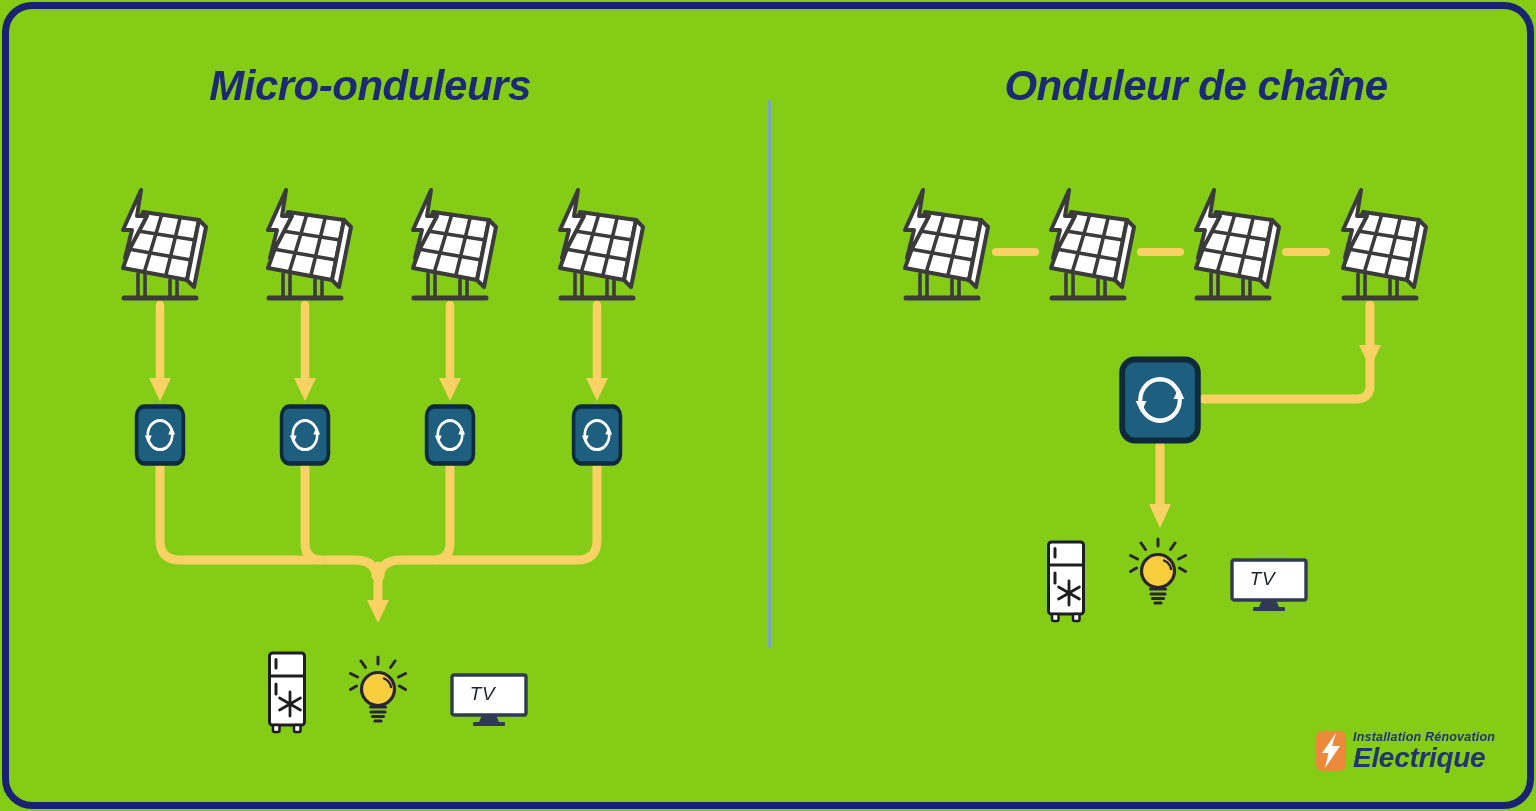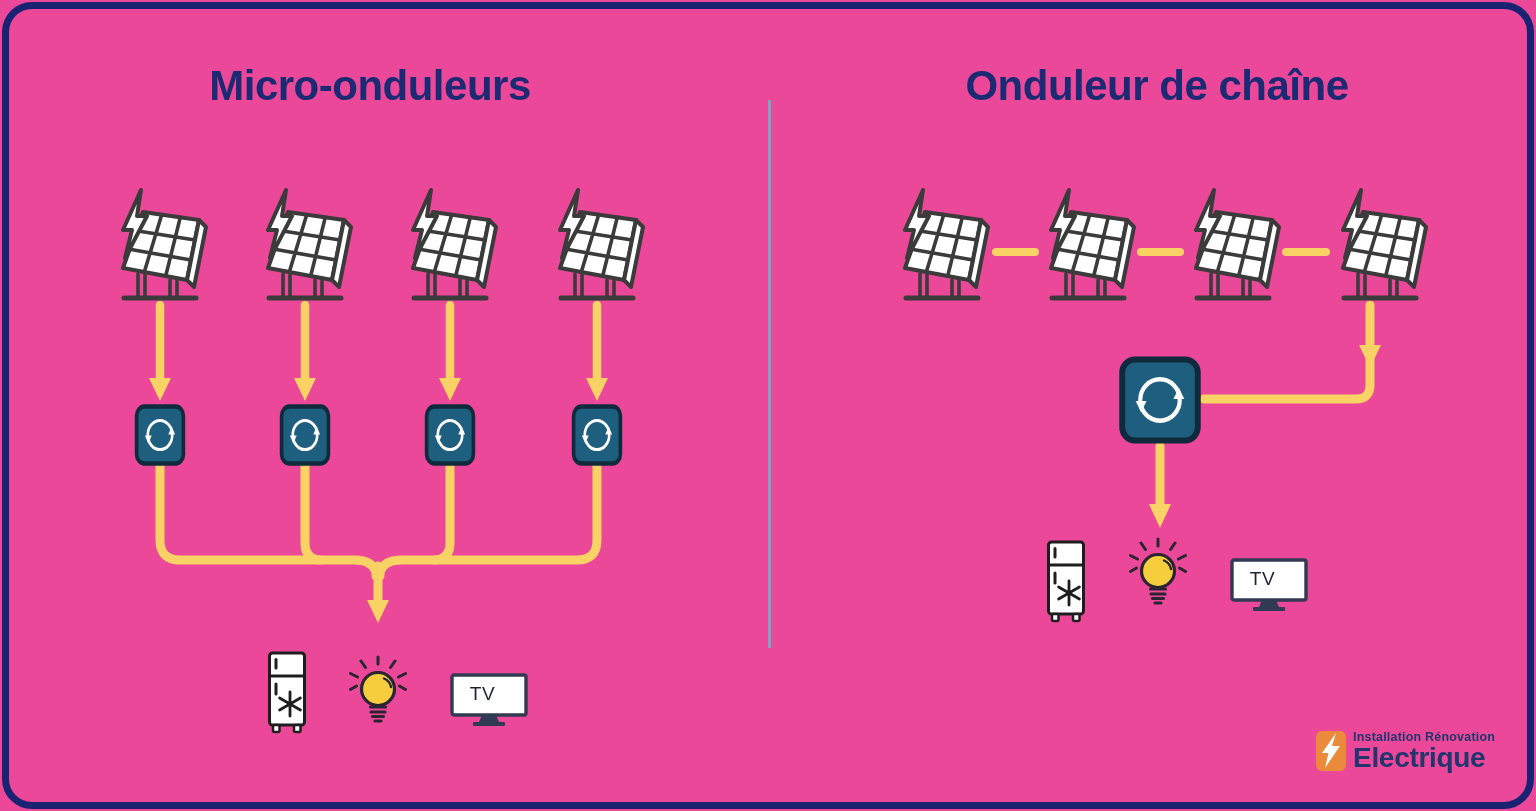--- a/index.html
+++ b/index.html
@@ -8,34 +8,35 @@
     --inverter-fill:#1E5F80;
     --inverter-border:#0F2B3B;
     --panel-outline:#3B3B3B;
     --frame-navy:#1A2371;
     --divider-blue:#7BA6C0;
     --logo-orange:#EC8A3C;
     --logo-navy:#23356E;
   }
   html,body{margin:0;padding:0;background:#fff;}
   .canvas{
-    position:relative;width:1536px;height:811px;background:#ec4899;overflow:hidden;
+    position:relative;width:1536px;height:811px;background:#84cc16;overflow:hidden;
     font-family:"Liberation Sans",sans-serif;
+    font-style:italic;
   }
   .frame{
     position:absolute;inset:2px;border:7px solid var(--frame-navy);
     border-radius:30px;pointer-events:none;z-index:5;
   }
   .wires{position:absolute;left:0;top:0;z-index:1;}
   .title{
     position:absolute;margin:0;z-index:3;text-align:center;
     font-size:42px;font-weight:700;letter-spacing:-0.5px;color:var(--title-navy);
   }
   .title-left{left:170px;top:62px;width:400px;}
-  .title-right{left:957px;top:62px;width:400px;}
+  .title-right{left:996px;top:62px;width:400px;}
   .icon{position:absolute;z-index:2;line-height:0;}
   .divider{
     position:absolute;left:768px;top:100px;width:3px;height:548px;
     background:var(--divider-blue);z-index:2;
   }
   .tv-wrap{position:absolute;z-index:2;padding-left:13px;}
   .tv-label{
     position:absolute;left:0;right:0;top:11px;text-align:center;
     font-size:19px;font-weight:500;color:#1C2230;letter-spacing:0.5px;line-height:1;
   }

